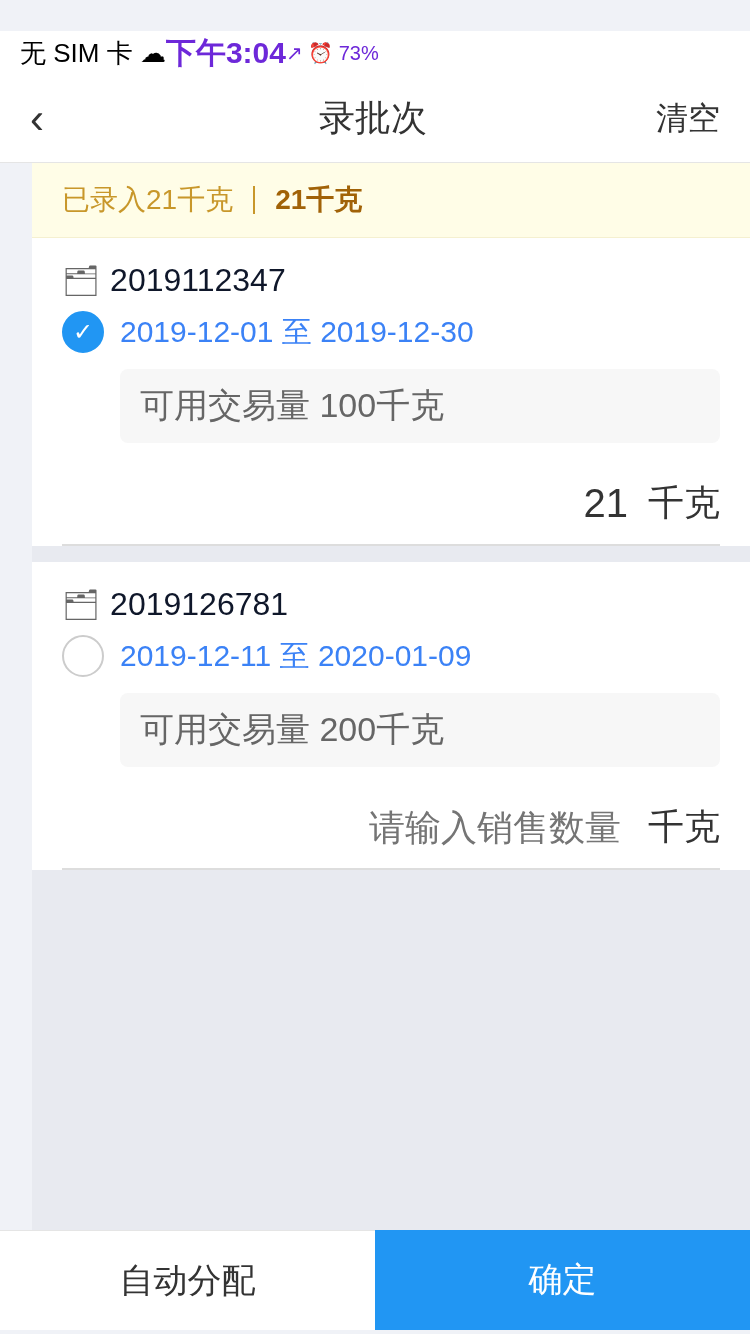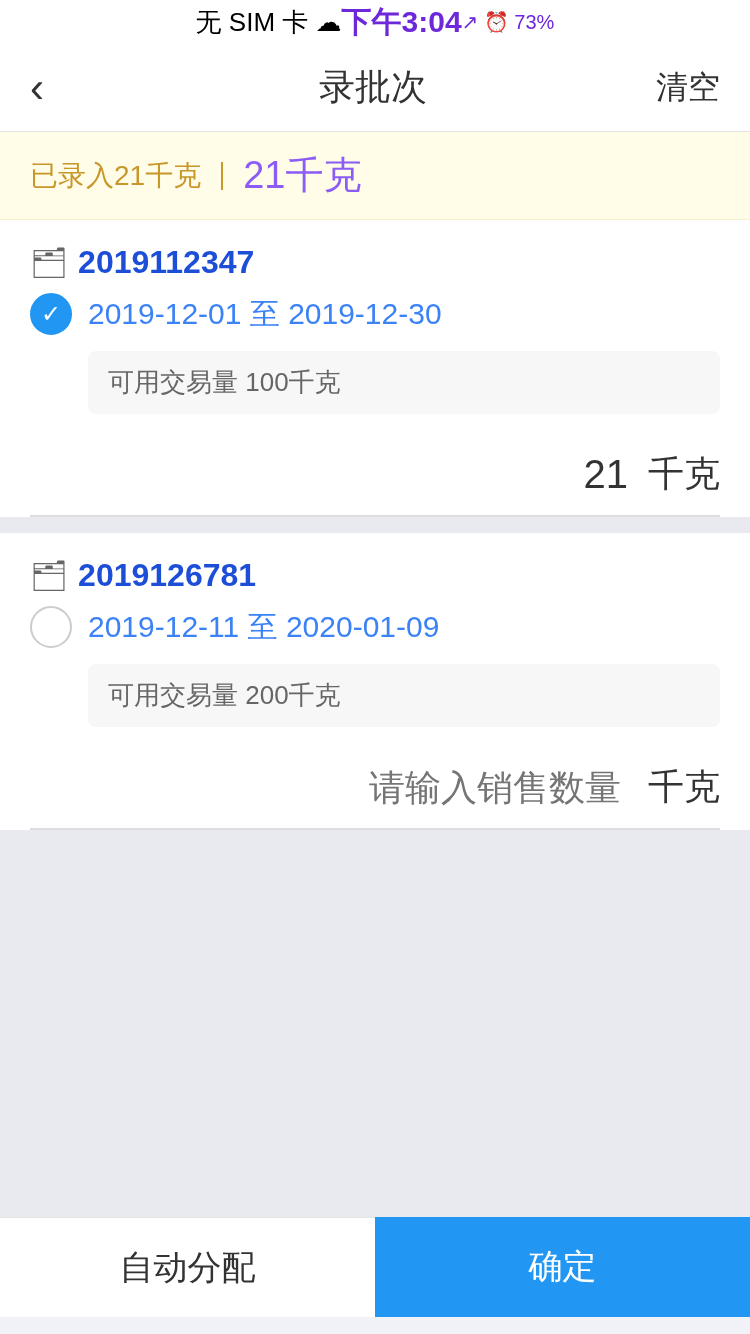--- a/index.html
+++ b/index.html
@@ -13,23 +13,24 @@
       position: relative;
     }
 
     
     .status-bar {
       width: 750px;
       height: 44px;
       background: #fff;
       display: flex;
       align-items: center;
-      justify-content: center;
+      justify-content: flex-start;
       padding: 0 20px;
       font-size: 28px;
+      margin-top: 31px;
     }
     .status-left {
       display: flex;
       align-items: center;
       gap: 8px;
       font-size: 26px;
       color: #000;
     }
     .status-center {
       font-size: 30px;
@@ -87,23 +88,23 @@
       font-size: 28px;
       color: #c8972a;
       font-weight: 500;
     }
     .info-banner-divider {
       width: 2px;
       height: 28px;
       background: #c8972a;
     }
     .info-banner-value {
-      font-size: 38px;
-      color: #8b5cf6;
-      font-weight: 400;
+      font-size: 28px;
+      color: #a16207;
+      font-weight: 700;
     }
 
     
     .batch-card {
       background: #fff;
       margin-bottom: 0;
     }
 
     .batch-item {
       background: #fff;
@@ -115,22 +116,22 @@
       align-items: center;
       gap: 10px;
       margin-bottom: 12px;
     }
     .batch-icon {
       font-size: 30px;
       color: #666;
     }
     .batch-id {
       font-size: 32px;
-      color: #1d4ed8;
-      font-weight: 700;
+      color: #0f172a;
+      font-weight: 400;
     }
 
     .batch-date-row {
       display: flex;
       align-items: center;
       gap: 16px;
       margin-bottom: 16px;
     }
     .radio-circle {
       width: 42px;
@@ -153,21 +154,21 @@
     .batch-date {
       font-size: 30px;
       color: #3b82f6;
     }
 
     .batch-available {
       background: #f7f7f7;
       border-radius: 8px;
       padding: 14px 20px;
       margin: 0 0 20px 58px;
-      font-size: 26px;
+      font-size: 34px;
       color: #666;
     }
 
     
     .quantity-row {
       display: flex;
       align-items: center;
       justify-content: flex-end;
       padding: 16px 30px 0 30px;
       background: #fff;
@@ -224,21 +225,21 @@
 
     
     .empty-area {
       background: #e8eaf0;
       flex: 1;
     }
 
     
     .bottom-bar {
       position: absolute;
-      bottom: 17px;
+      bottom: 4px;
       left: 0;
       width: 750px;
       height: 100px;
       display: flex;
       background: #fff;
     }
     .btn-auto {
       flex: 1;
       display: flex;
       align-items: center;
@@ -260,20 +261,21 @@
       background: #2196F3;
       border: none;
       cursor: pointer;
     }
 
     
     .content {
       display: flex;
       flex-direction: column;
       height: calc(1334px - 44px - 88px - 100px);
+      padding-left: 32px;
     }
   </style>
 </head>
 <body>
 
 <div class="status-bar">
   <div class="status-left">
     <span>无 SIM 卡 ☁</span>
   </div>
   <div class="status-center">下午3:04</div>

